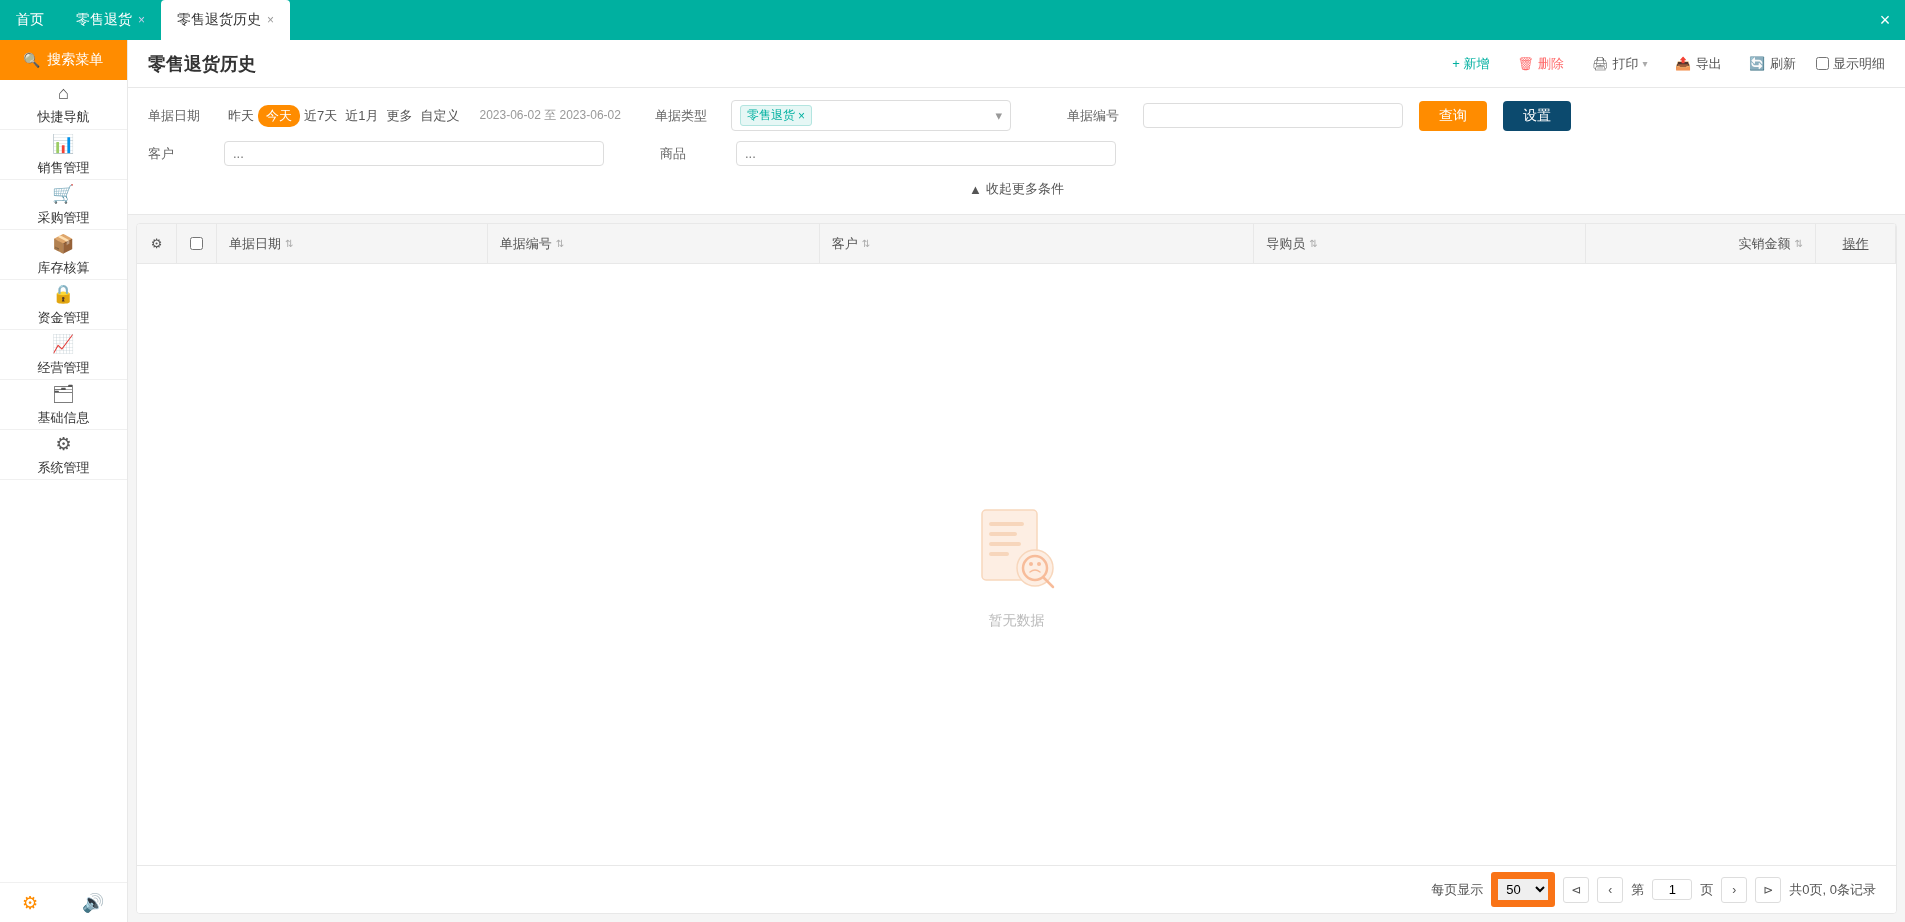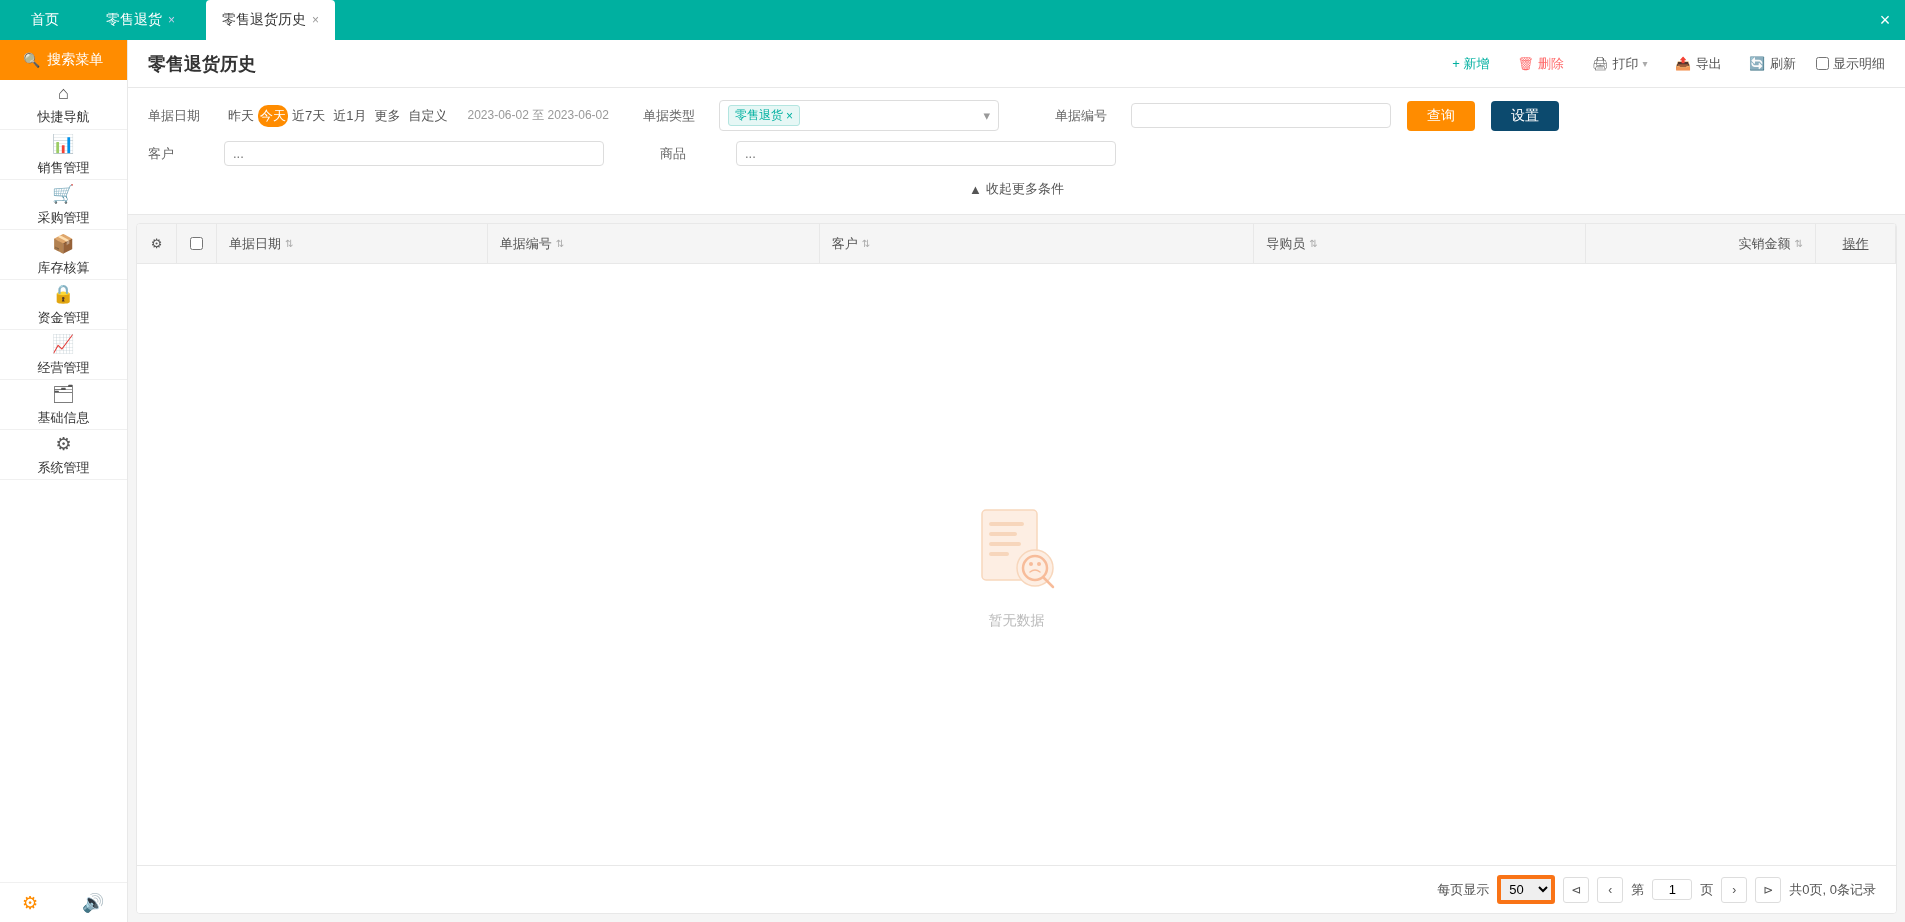--- a/index.html
+++ b/index.html
@@ -17,21 +17,20 @@
     .top-bar .tab {
       height: 40px;
       display: flex;
       align-items: center;
       padding: 0 16px;
       font-size: 14px;
       color: #fff;
       cursor: pointer;
       position: relative;
       white-space: nowrap;
-      margin-left: 15px;
     }
     .top-bar .tab.active {
       background: #fff;
       color: #333;
       border-radius: 4px 4px 0 0;
     }
     .top-bar .tab .close-icon {
       margin-left: 6px;
       font-size: 12px;
       cursor: pointer;
@@ -199,21 +198,21 @@
     .date-shortcut {
       font-size: 13px;
       color: #555;
       cursor: pointer;
       padding: 2px 4px;
     }
     .date-shortcut.active {
       background: #ff8c00;
       color: #fff;
       border-radius: 10px;
-      padding: 2px 2px;
+      padding: 2px 8px;
     }
     .date-range {
       font-size: 12px;
       color: #999;
     }
     .filter-select {
       display: flex;
       align-items: center;
       border: 1px solid #ddd;
       border-radius: 4px;
@@ -320,21 +319,21 @@
       justify-content: flex-end;
       padding: 0 20px;
       gap: 8px;
       border-top: 1px solid #e8e8e8;
       font-size: 13px;
       color: #555;
       flex-shrink: 0;
       background: #fff;
     }
     .pagination select {
-      border: 4px solid #f97316;
+      border: 7px solid #f97316;
       border-radius: 3px;
       padding: 2px 4px;
       font-size: 13px;
     }
     .page-btn {
       width: 26px;
       height: 26px;
       border: 1px solid #ddd;
       border-radius: 3px;
       display: flex;

